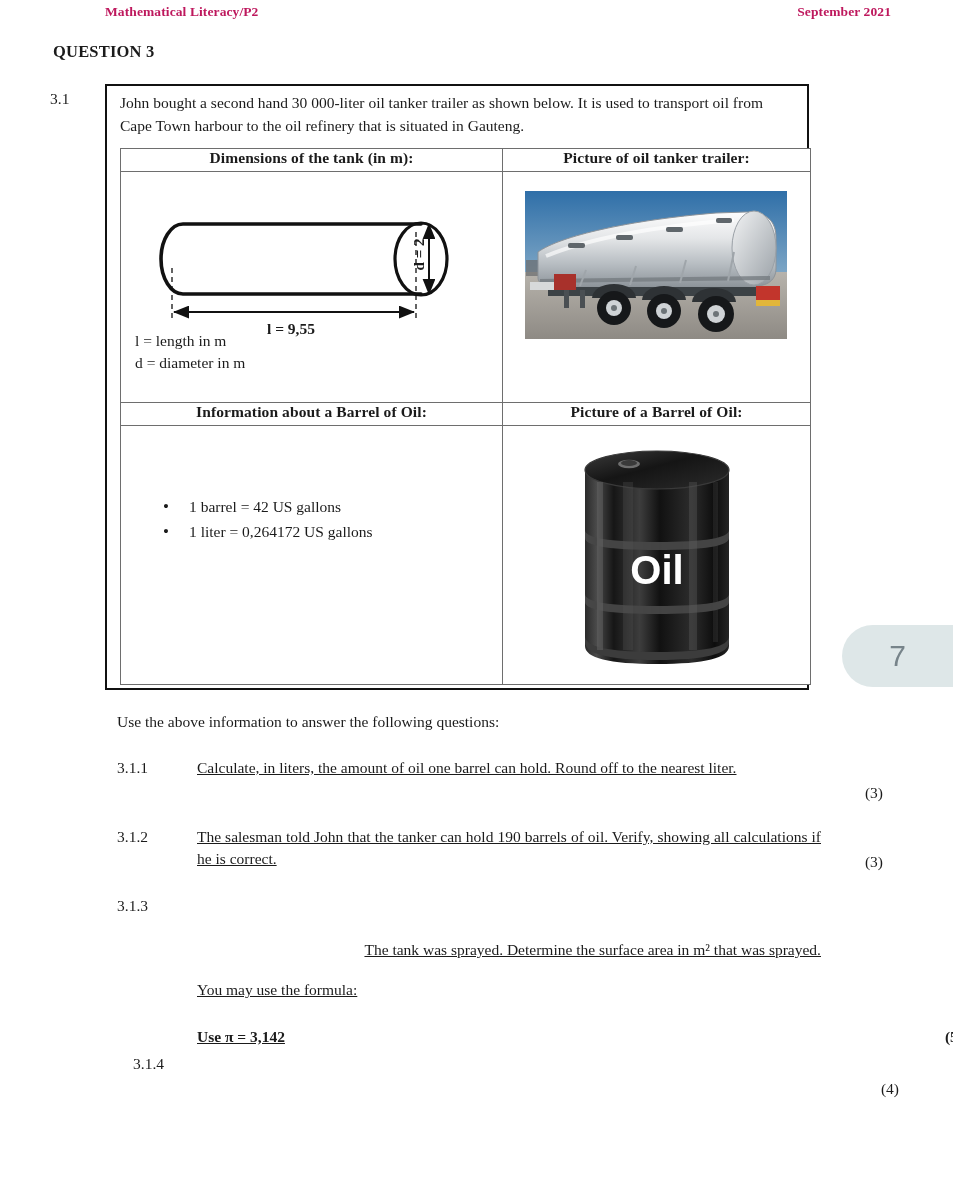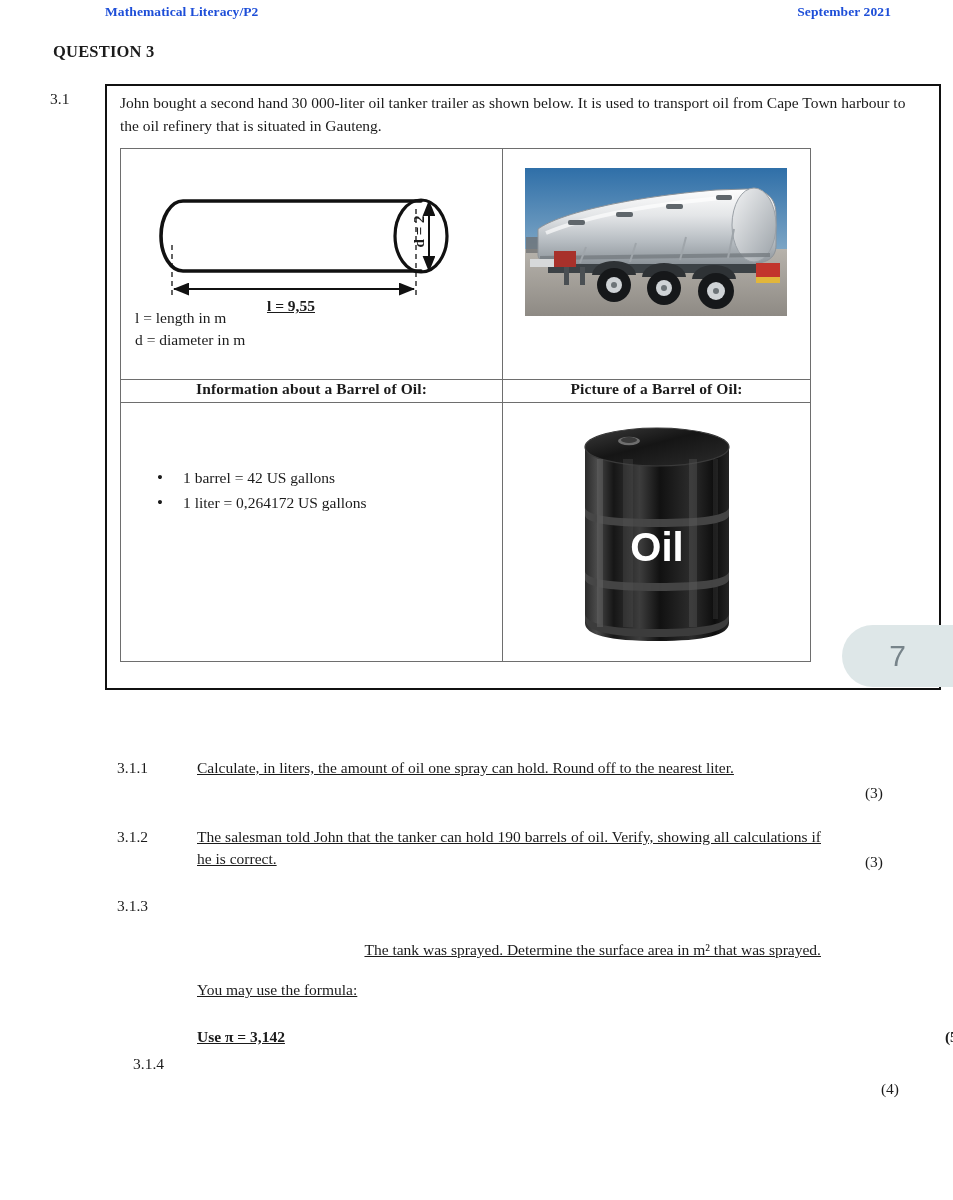--- a/index.html
+++ b/index.html
@@ -20,21 +20,21 @@
   
   .doc-header {
     position: absolute;
     top: 4px;
     left: 105px;
     width: 786px;
     display: flex;
     justify-content: space-between;
     font-size: 13.5px;
     font-weight: 700;
-    color: #1d4ed8;
+    color: #be185d;
     letter-spacing: .1px;
   }
 
   
   .question-heading {
     position: absolute;
     top: 42px;
     left: 53px;
     font-size: 16.5px;
     font-weight: 700;
@@ -47,21 +47,21 @@
     top: 90px;
     left: 50px;
     font-size: 15.5px;
   }
 
   
   .frame {
     position: absolute;
     top: 84px;
     left: 105px;
-    width: 836px;
+    width: 704px;
     height: 606px;
     border: 2.2px solid #111;
     box-sizing: border-box;
     background: #fff;
   }
   .frame-intro {
     padding: 6px 14px 0 13px;
     font-size: 15.5px;
     line-height: 1.46;
   }
@@ -126,21 +126,21 @@
   }
 
   
   .bullets {
     position: absolute;
     top: 62px;
     left: 36px;
     font-size: 15.5px;
     line-height: 1.62;
     list-style: none;
-    margin: 0;
+    margin: 6px;
     padding: 0;
   }
   .bullets li {
     position: relative;
     padding-left: 26px;
     white-space: nowrap;
   }
   .bullets li::before {
     content: "•";
     position: absolute;
@@ -234,20 +234,24 @@
 
     <div class="frame-intro">John bought a second hand 30 000-liter oil tanker trailer as shown below. It is used to transport oil from Cape Town harbour to the oil refinery that is situated in Gauteng.</div>
 
     <table class="info-table">
       <colgroup>
         <col class="col-left">
           <col class="col-right">
       </colgroup>
       <tbody>
         <tr>
+          <td class="th-cell">Dimensions of the tank (in m):</td>
+          <td class="th-cell">Picture of oil tanker trailer:</td>
+        </tr>
+        <tr>
 
           <td class="cell-diagram">
             <div class="diagram-wrap">
               <svg width="382" height="160" viewBox="0 0 382 160">
                 <defs>
                   <marker id="arrEnd" markerWidth="9" markerHeight="9" refX="7.5" refY="3.2" orient="auto" markerUnits="strokeWidth">
                     <path d="M0,0 L8,3.2 L0,6.4 z" fill="#111"></path>
                   </marker>
                   <marker id="arrStart" markerWidth="9" markerHeight="9" refX="0.5" refY="3.2" orient="auto" markerUnits="strokeWidth">
                     <path d="M8,0 L0,3.2 L8,6.4 z" fill="#111"></path>
@@ -266,21 +270,21 @@
 
                 <line x1="53" y1="140" x2="293" y2="140" stroke="#111" stroke-width="2" marker-start="url(#arrStart)" marker-end="url(#arrEnd)"></line>
               </svg>
 
               
               <div style="position:absolute; left:283px; top:74px; transform:rotate(-90deg);
                           transform-origin:center center; font-size:15px; font-weight:700;">d = 2</div>
 
               
               <div style="position:absolute; left:0; top:148px; width:340px; text-align:center;
-                          font-size:15.5px; font-weight:700;text-decoration:underline;">l = 9,55</div>
+                          font-size:15.5px; font-weight:700;">l = 9,55</div>
 
               <div class="legend">
                 <div>l = length in m</div>
                 <div>d = diameter in m</div>
               </div>
             </div>
           </td>
 
           <td class="cell-photo">
             <div class="photo-frame">
@@ -422,24 +426,25 @@
               </svg>
             </div>
           </td>
         </tr>
       </tbody>
     </table>
   </div>
 
   <div class="page-badge">7</div>
 
+  <div class="use-info">Use the above information to answer the following questions:</div>
 
   <div class="qrow" style="top:757px;">
     <span class="qnum">3.1.1</span>
-    <div class="qtext">Calculate, in liters, the amount of oil one spray can hold. Round off to the nearest liter.</div>
+    <div class="qtext">Calculate, in liters, the amount of oil one barrel can hold. Round off to the nearest liter.</div>
     <span class="qmarks" style="top:25px;">(3)</span>
   </div>
 
   <div class="qrow" style="top:826px;">
     <span class="qnum">3.1.2</span>
     <div class="qtext">The salesman told John that the tanker can hold 190 barrels of oil. Verify, showing all calculations if he is correct.</div>
     <span class="qmarks" style="top:25px;">(3)</span>
   </div>
 
   <div class="qrow" style="top:895px;">

